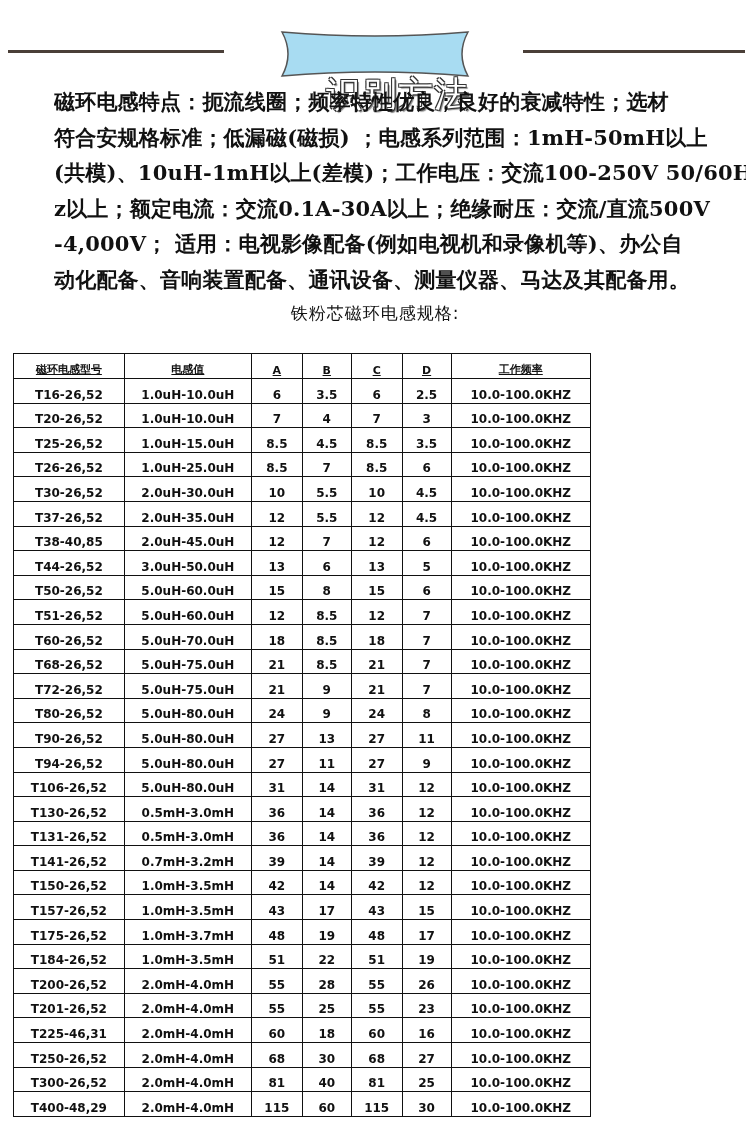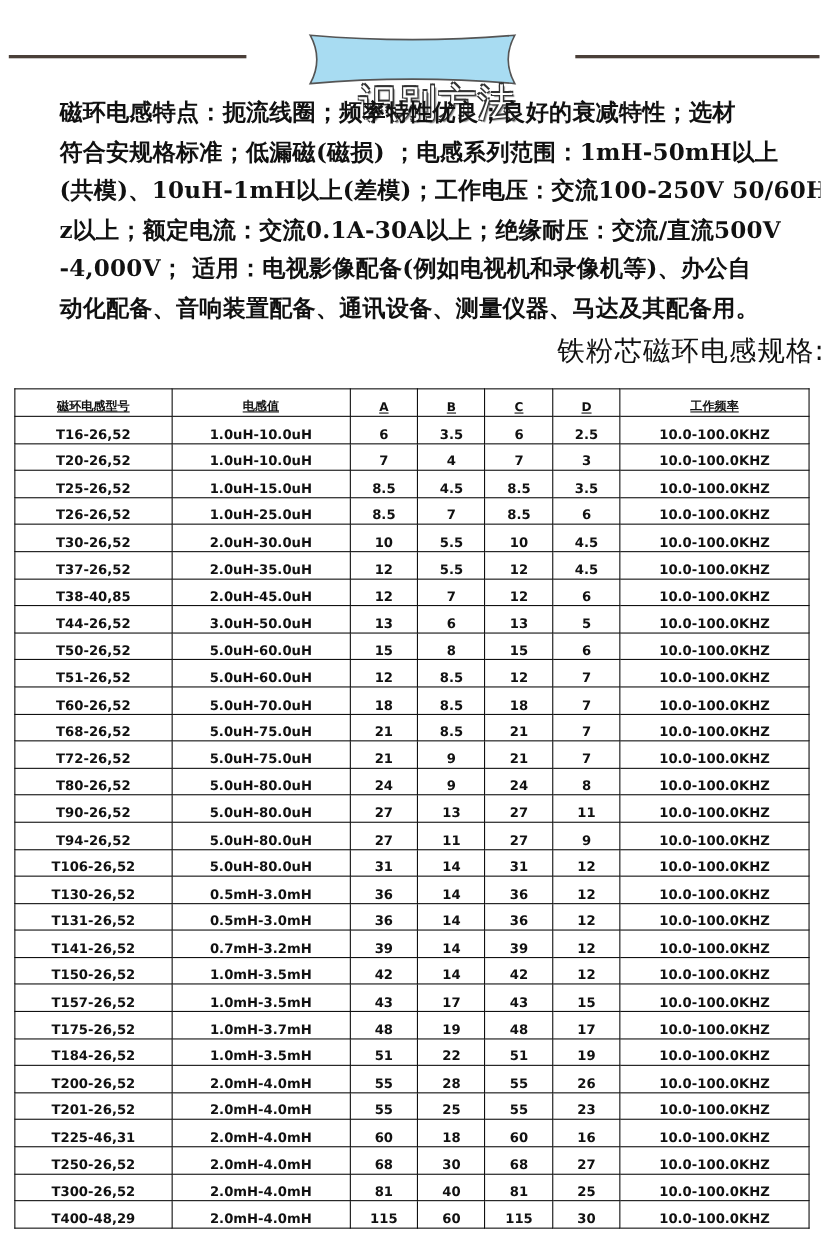--- a/index.html
+++ b/index.html
@@ -8,22 +8,22 @@
   .hline { position:absolute; top:50px; height:3px; background:#4a3f38; }
   .hline.left { left:8px; width:216px; }
   .hline.right { left:523px; width:222px; }
   .banner { position:absolute; left:280px; top:30px; width:190px; height:48px; }
   .banner svg { position:absolute; left:0; top:0; }
   .banner-text { position:absolute; left:0; top:0; width:190px; height:48px; line-height:48px; text-align:right;
     font-family:"DejaVu Sans", sans-serif; font-size:35px; color:#ffffff; letter-spacing:1px;
     text-shadow: -1px -1px 0 #333, 1px -1px 0 #333, -1px 1px 0 #333, 1px 1px 0 #333, 2px 2px 1px #888; margin-top: 40px; }
   .intro { position:absolute; left:10px; top:84px; width:736px; font-family:"DejaVu Serif", serif; font-size:21px; line-height:35.5px; color:#111; font-weight:bold; letter-spacing:0.2px; text-align:justify; }
   .intro span { display:block; white-space:nowrap; overflow:hidden;margin-left:44px; }
-  .spec-title { position:absolute; left:0; top:302px; width:750px; text-align:right; font-family:"DejaVu Sans", sans-serif; font-size:25px; color:#111; letter-spacing:1px; }
-  table.spec { position:absolute; left:13px; top:353px; width:723px; border-collapse:collapse; font-family:"DejaVu Sans", sans-serif; font-weight:bold; font-size:12px; color:#111; }
+  .spec-title { position:absolute; left:0; top:302px; width:750px; text-align:center; font-family:"DejaVu Sans", sans-serif; font-size:17px; color:#111; letter-spacing:1px; }
+  table.spec { position:absolute; left:13px; top:353px; width:578px; border-collapse:collapse; font-family:"DejaVu Sans", sans-serif; font-weight:bold; font-size:12px; color:#111; }
   table.spec th, table.spec td { border:1.5px solid #111; text-align:center; padding:0; }
   table.spec th { height:23px; font-size:11px; vertical-align:bottom; padding-bottom:1px; text-decoration:underline; }
   table.spec td { height:22.6px; vertical-align:bottom; padding-bottom:1px; }
 </style>
 </head>
 <body>
 
 <div class="header">
   <div class="hline left"></div>
   <div class="banner">

